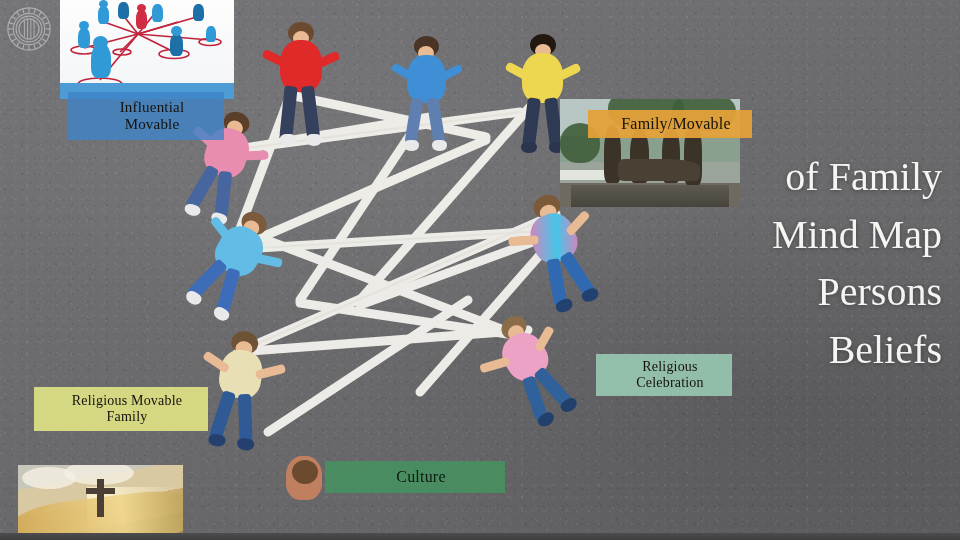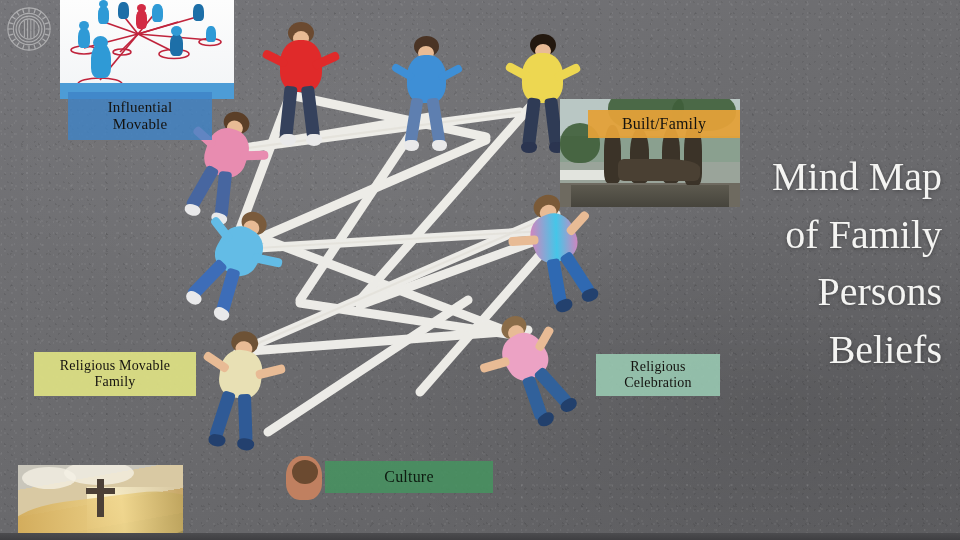--- a/index.html
+++ b/index.html
@@ -91,24 +91,25 @@
 
   
   .label {
     position: absolute;
     font-family: "Liberation Serif", serif;
     color: #14120f;
     text-align: center;
     display: flex; align-items: center; justify-content: center;
     line-height: 1.12;
     letter-spacing: .2px;
+    padding-left: 12px;
   }
   .label.l-influential { background: rgba(62,131,199,.80); }
   .label.l-built       { background: rgba(227,161,57,.95); }
-  .label.l-religious   { background: rgba(222,226,131,.92); }
+  .label.l-religious   { background: rgba(222,226,131,.92); margin-top: 35px; }
   .label.l-celebration { background: rgba(154,203,179,.88); }
   .label.l-beliefs     { background: rgba(70,147,95,.86); color: #0d1b10; }
 
   
   .title {
     position: absolute;
     right: 18px; top: 148px;
     width: 240px;
     text-align: right;
     font-family: "Liberation Serif", serif;
@@ -349,38 +350,38 @@
     <div class="cross-v" style="left:79px;top:14px;width:7px;height:38px;"></div>
     <div class="cross-v" style="left:68px;top:23px;width:29px;height:6px;"></div>
   </div>
 
   <div class="label l-influential" style="left:68px;top:92px;width:144px;height:48px;font-size:15px;flex-direction:column;">
     <span>Influential</span>
     <span>Movable</span>
   </div>
 
   <div class="label l-built" style="left:588px;top:110px;width:152px;height:28px;font-size:16px;">
-    <span>Built/Family</span>
+    <span>Family/Movable</span>
   </div>
 
   <div class="label l-religious" style="left:34px;top:352px;width:162px;height:44px;font-size:14px;flex-direction:column;">
     <span>Religious Movable</span>
     <span>Family</span>
   </div>
 
   <div class="label l-celebration" style="left:596px;top:354px;width:124px;height:42px;font-size:14px;flex-direction:column;">
     <span>Religious</span>
     <span>Celebration</span>
   </div>
 
   <div class="label l-beliefs" style="left:325px;top:461px;width:168px;height:32px;font-size:16px;">
     <span>Culture</span>
   </div>
 
   <div class="title">
+    <span>of Family</span>
     <span>Mind Map</span>
-    <span>of Family</span>
     <span>Persons</span>
     <span>Beliefs</span>
   </div>
 
   <div class="bottom-strip"></div>
 </div>
 
 </body></html>

